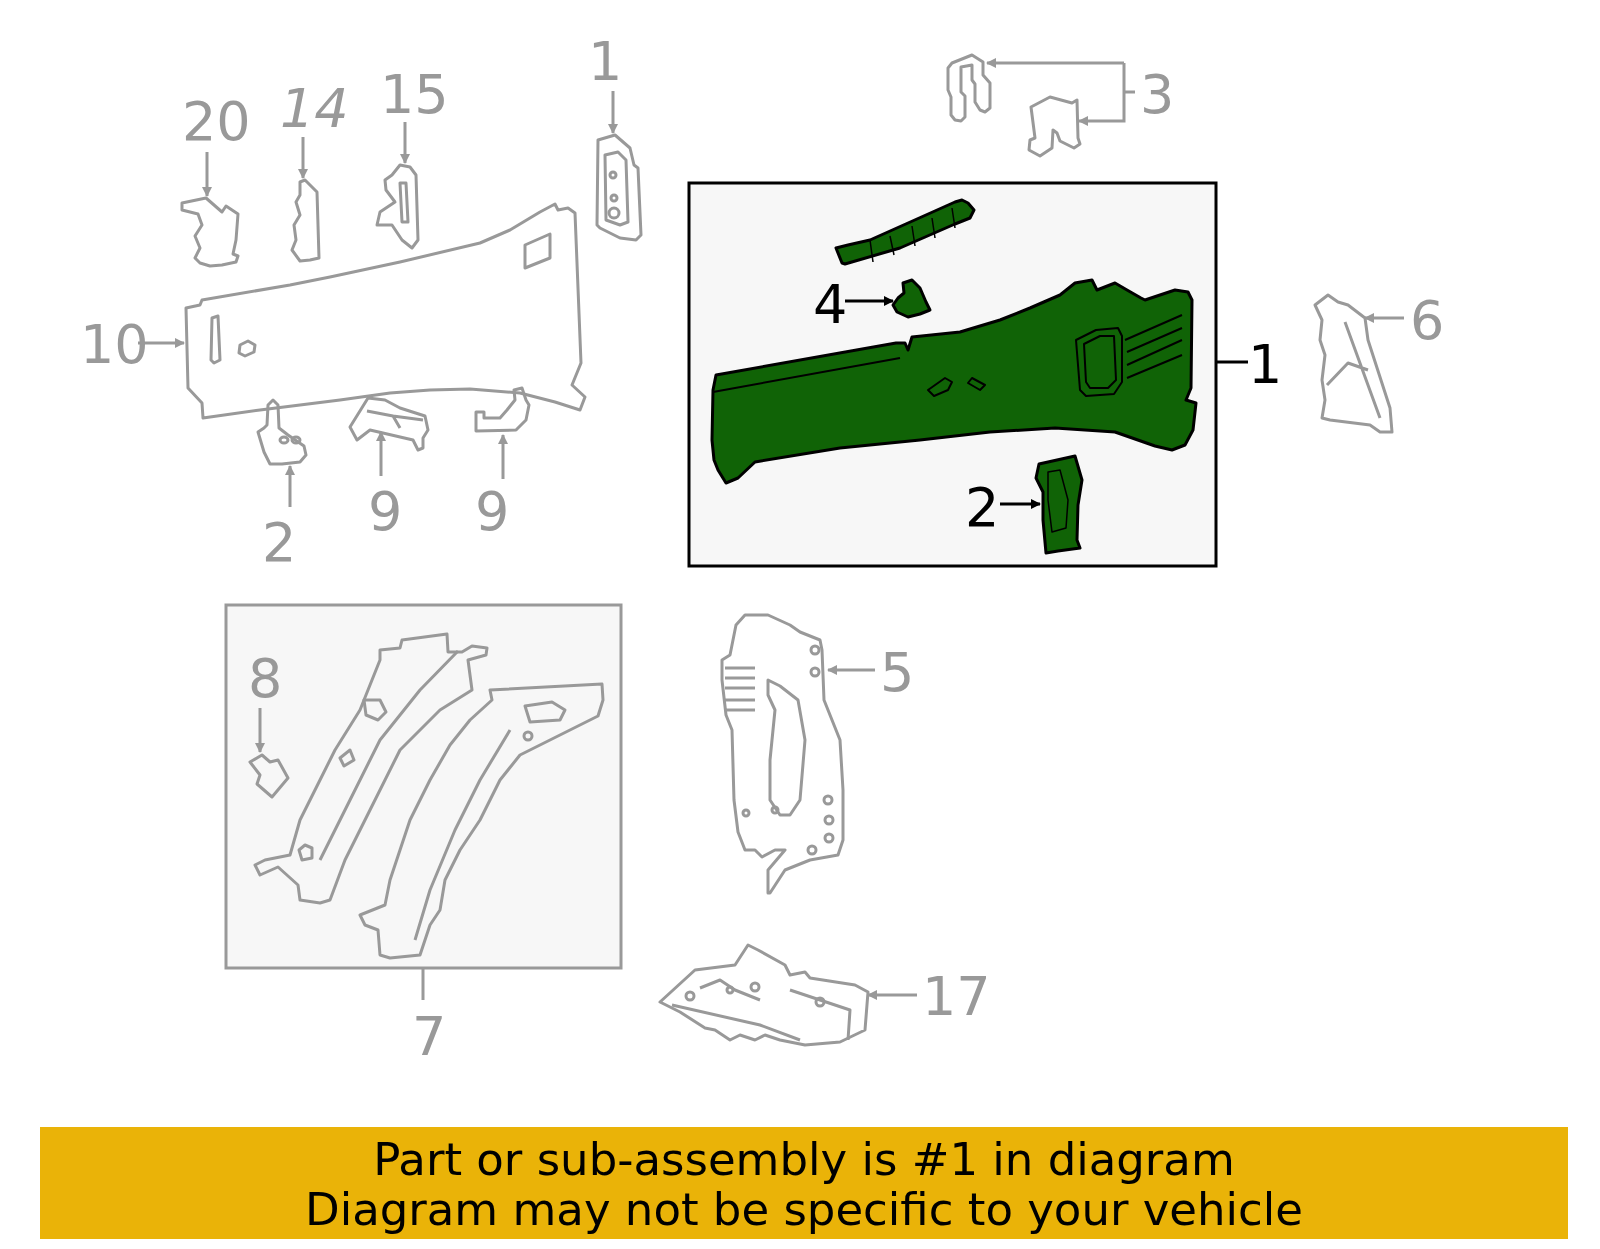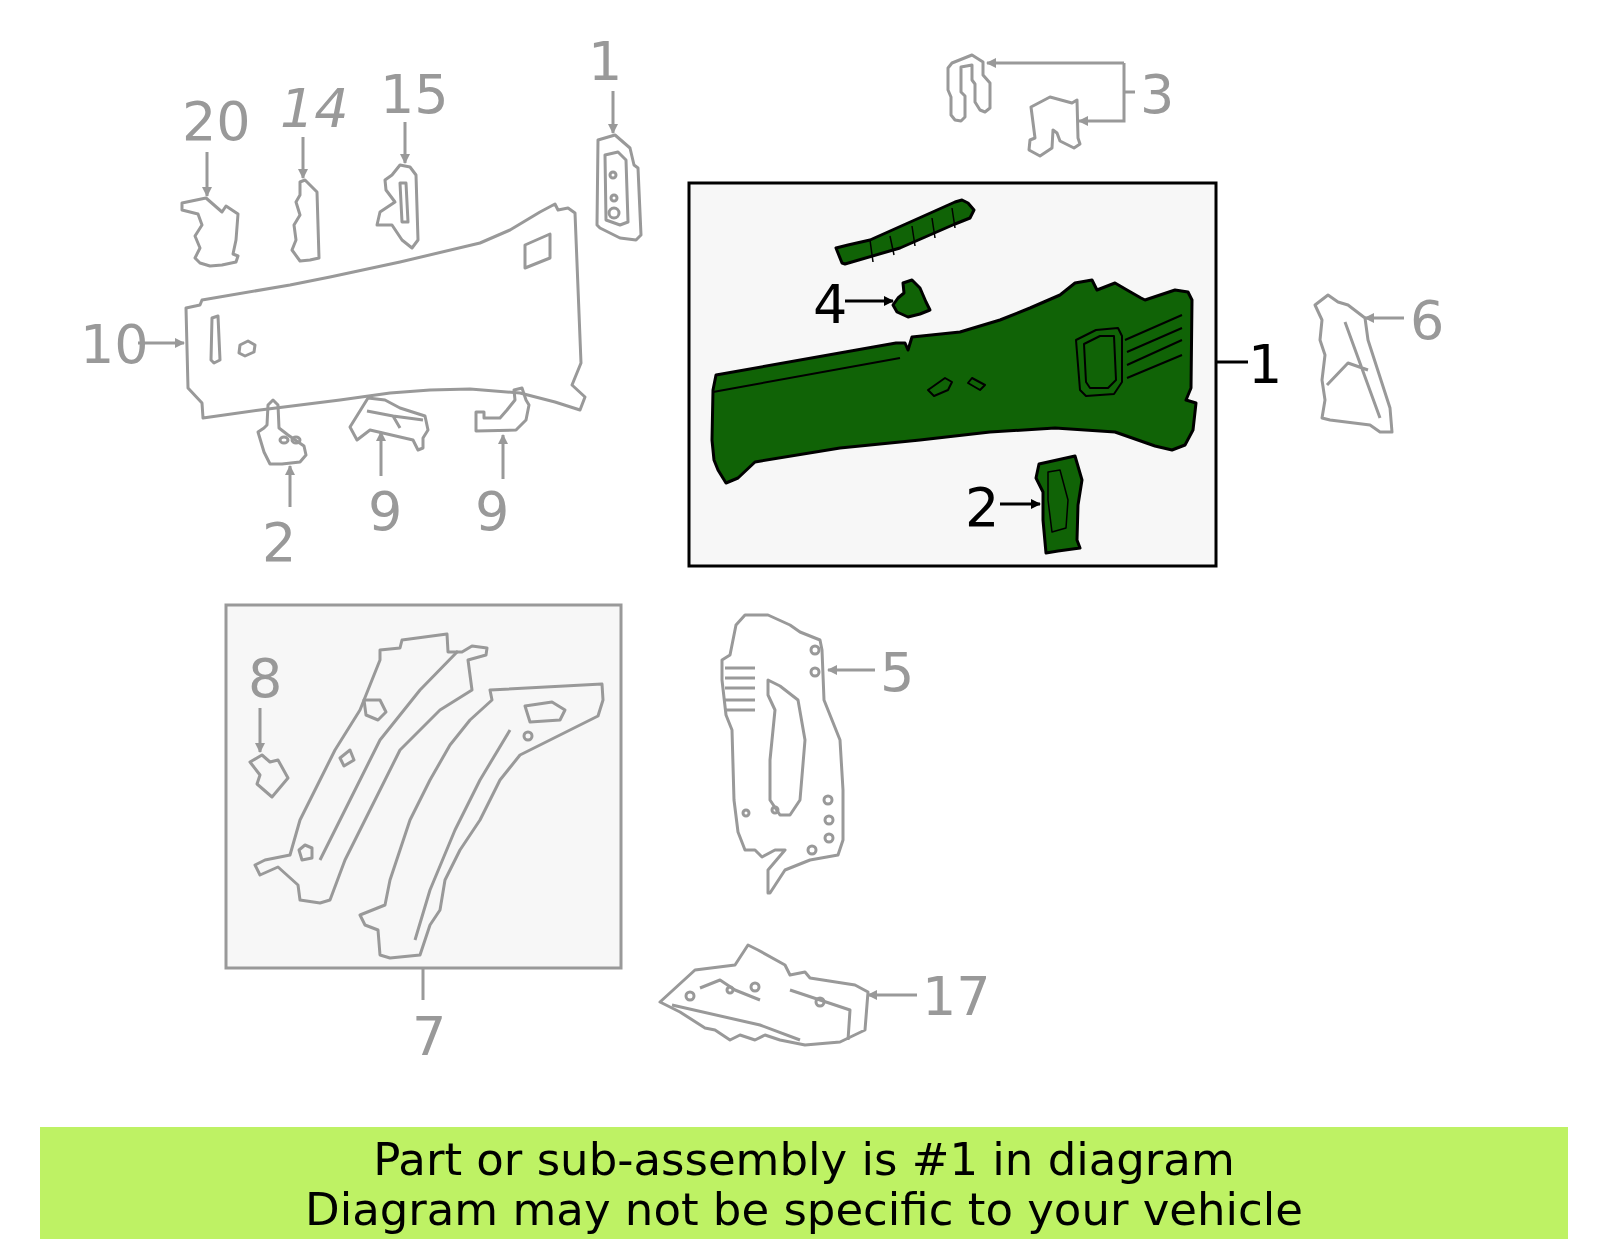--- a/index.html
+++ b/index.html
@@ -1,20 +1,20 @@
 <!DOCTYPE html>
 <html><head>
 <meta charset="utf-8">
 <style>
   html, body { margin:0; padding:0; background:#ffffff; }
   body { width:1600px; height:1249px; position:relative; overflow:hidden; font-family:"DejaVu Sans", sans-serif; }
   #diagram { position:absolute; left:0; top:0; width:1600px; height:1249px; }
   .callout { position:absolute; font-family:"DejaVu Sans", sans-serif; font-size:54px; line-height:1; color:#999999; }
   .callout.active { color:#000000; }
-  #banner { position:absolute; left:40px; top:1127px; width:1528px; height:112px; background:#bef264; text-align:center; }
+  #banner { position:absolute; left:40px; top:1127px; width:1528px; height:112px; background:#eab308; text-align:center; }
   #banner .line { font-family:"DejaVu Sans", sans-serif; font-size:45px; line-height:50px; color:#000000; display:block; }
   #banner .line:first-child { margin-top:8px; }
 </style>
 </head>
 <body>
 
 <svg id="diagram" viewBox="0 0 1600 1249" xmlns="http://www.w3.org/2000/svg">
   <defs>
     <marker id="arrG" markerWidth="10" markerHeight="10" refX="9" refY="5" orient="auto" markerUnits="userSpaceOnUse">
       <path d="M0,0 L10,5 L0,10 z" fill="#999"></path>

